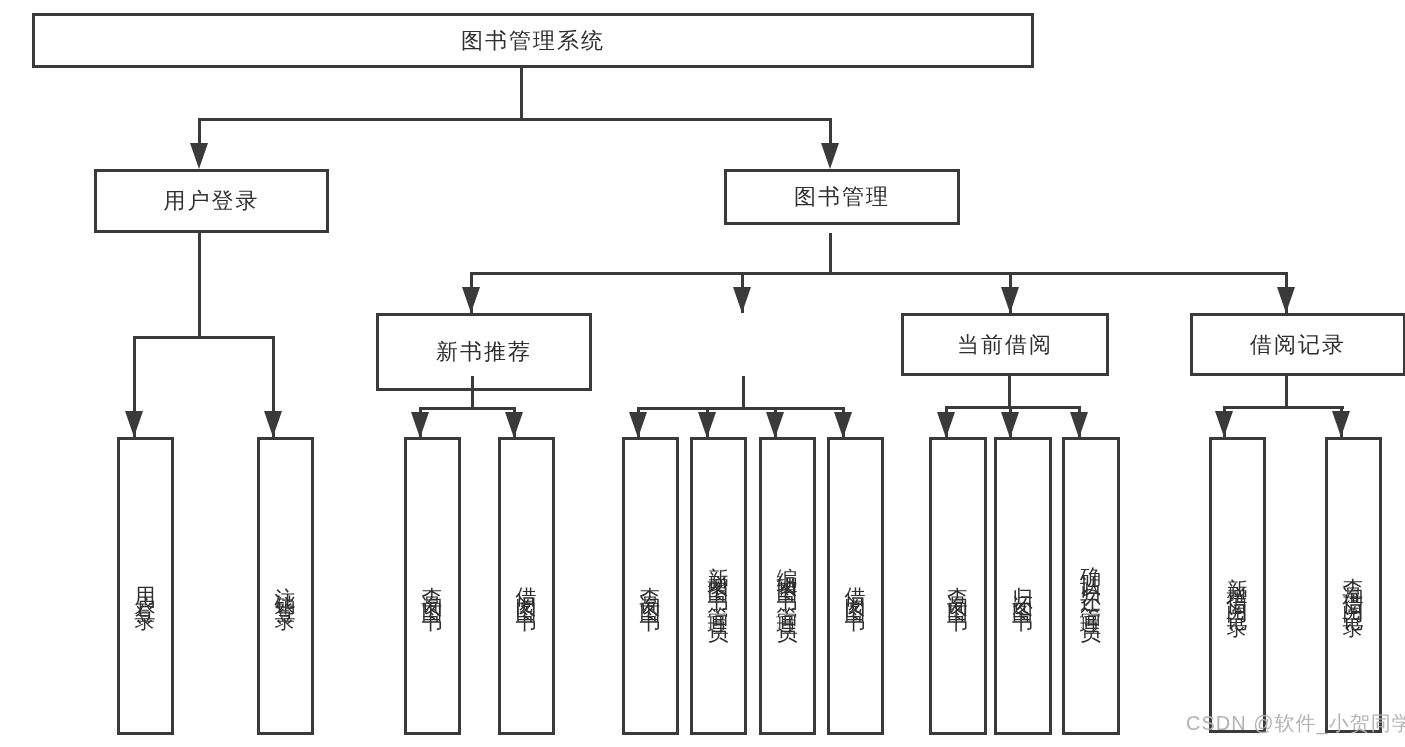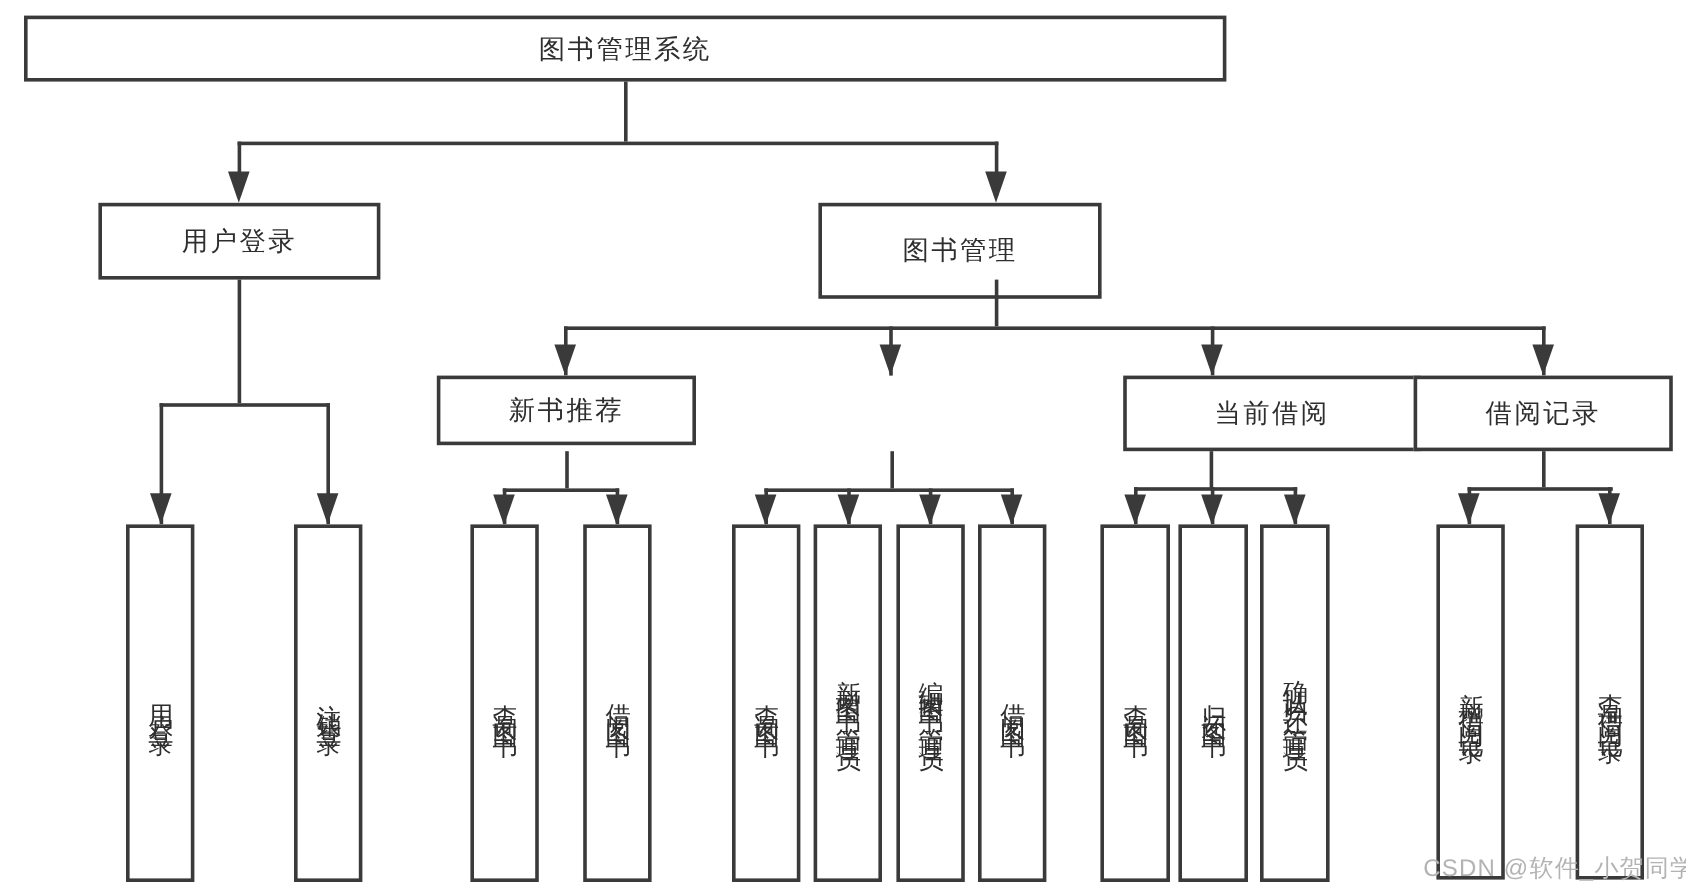--- a/index.html
+++ b/index.html
@@ -20,20 +20,21 @@
   .box{
     position:absolute;
     box-sizing:border-box;
     border:3px solid var(--line);
     background:var(--background);
     display:flex;align-items:center;justify-content:center;
     font-size:22px;
     letter-spacing:2px;
     color:var(--text);
     white-space:nowrap;
+    margin-left:12px;
   }
   .leaf{letter-spacing:0;}
   .vtext{
     writing-mode:vertical-rl;
     text-orientation:mixed;
     font-size:21px;
     letter-spacing:8px;
     line-height:1;
     white-space:nowrap;
   }
@@ -63,35 +64,35 @@
   <div class="box" style="left:20px;top:13px;width:1002px;height:55px">图书管理系统</div>
 
   <div class="vl" style="left:520px;top:68px;height:50px"></div>
   <div class="hl" style="left:198px;top:118px;width:634px"></div>
   <div class="vl" style="left:198px;top:118px;height:45px"></div>
   <div class="ar" style="left:190px;top:143px"></div>
   <div class="vl" style="left:829px;top:118px;height:45px"></div>
   <div class="ar" style="left:821px;top:143px"></div>
 
   <div class="box" style="left:82px;top:169px;width:235px;height:64px">用户登录</div>
-  <div class="box" style="left:682px;top:169px;width:236px;height:80px">图书管理</div>
+  <div class="box" style="left:712px;top:169px;width:236px;height:56px">图书管理</div>
 
   <div class="vl" style="left:829px;top:233px;height:39px"></div>
   <div class="hl" style="left:470px;top:272px;width:818px"></div>
   <div class="vl" style="left:470px;top:272px;height:41px"></div>
   <div class="ar" style="left:462px;top:287px"></div>
   <div class="vl" style="left:741px;top:272px;height:41px"></div>
   <div class="ar" style="left:733px;top:287px"></div>
   <div class="vl" style="left:1009px;top:272px;height:41px"></div>
   <div class="ar" style="left:1001px;top:287px"></div>
   <div class="vl" style="left:1285px;top:272px;height:41px"></div>
   <div class="ar" style="left:1277px;top:287px"></div>
 
-  <div class="box" style="left:364px;top:313px;width:216px;height:58px">新书推荐</div>
-  <div class="box" style="left:936px;top:313px;width:248px;height:63px">当前借阅</div>
+  <div class="box" style="left:364px;top:313px;width:216px;height:78px">新书推荐</div>
+  <div class="box" style="left:889px;top:313px;width:208px;height:63px">当前借阅</div>
   <div class="box" style="left:1178px;top:313px;width:216px;height:63px">借阅记录</div>
 
   <div class="vl" style="left:198px;top:233px;height:103px"></div>
   <div class="hl" style="left:133px;top:336px;width:142px"></div>
   <div class="vl" style="left:133px;top:336px;height:101px"></div>
   <div class="ar" style="left:125px;top:411px"></div>
   <div class="vl" style="left:272px;top:336px;height:101px"></div>
   <div class="ar" style="left:264px;top:411px"></div>
 
   <div class="vl" style="left:471px;top:376px;height:31px"></div>

